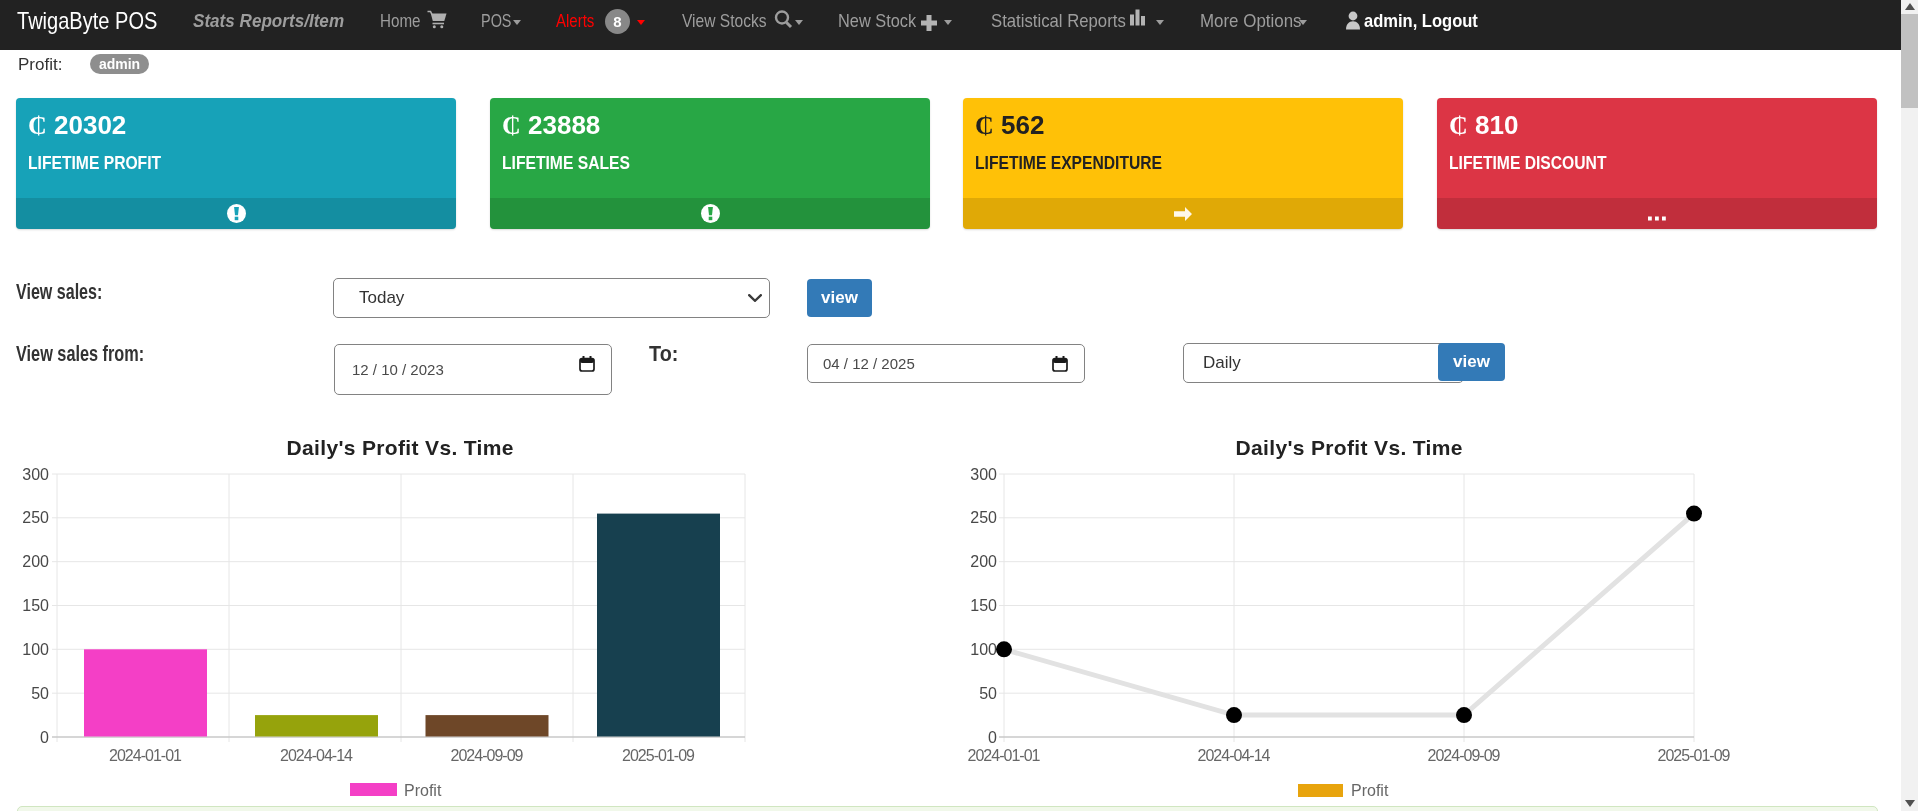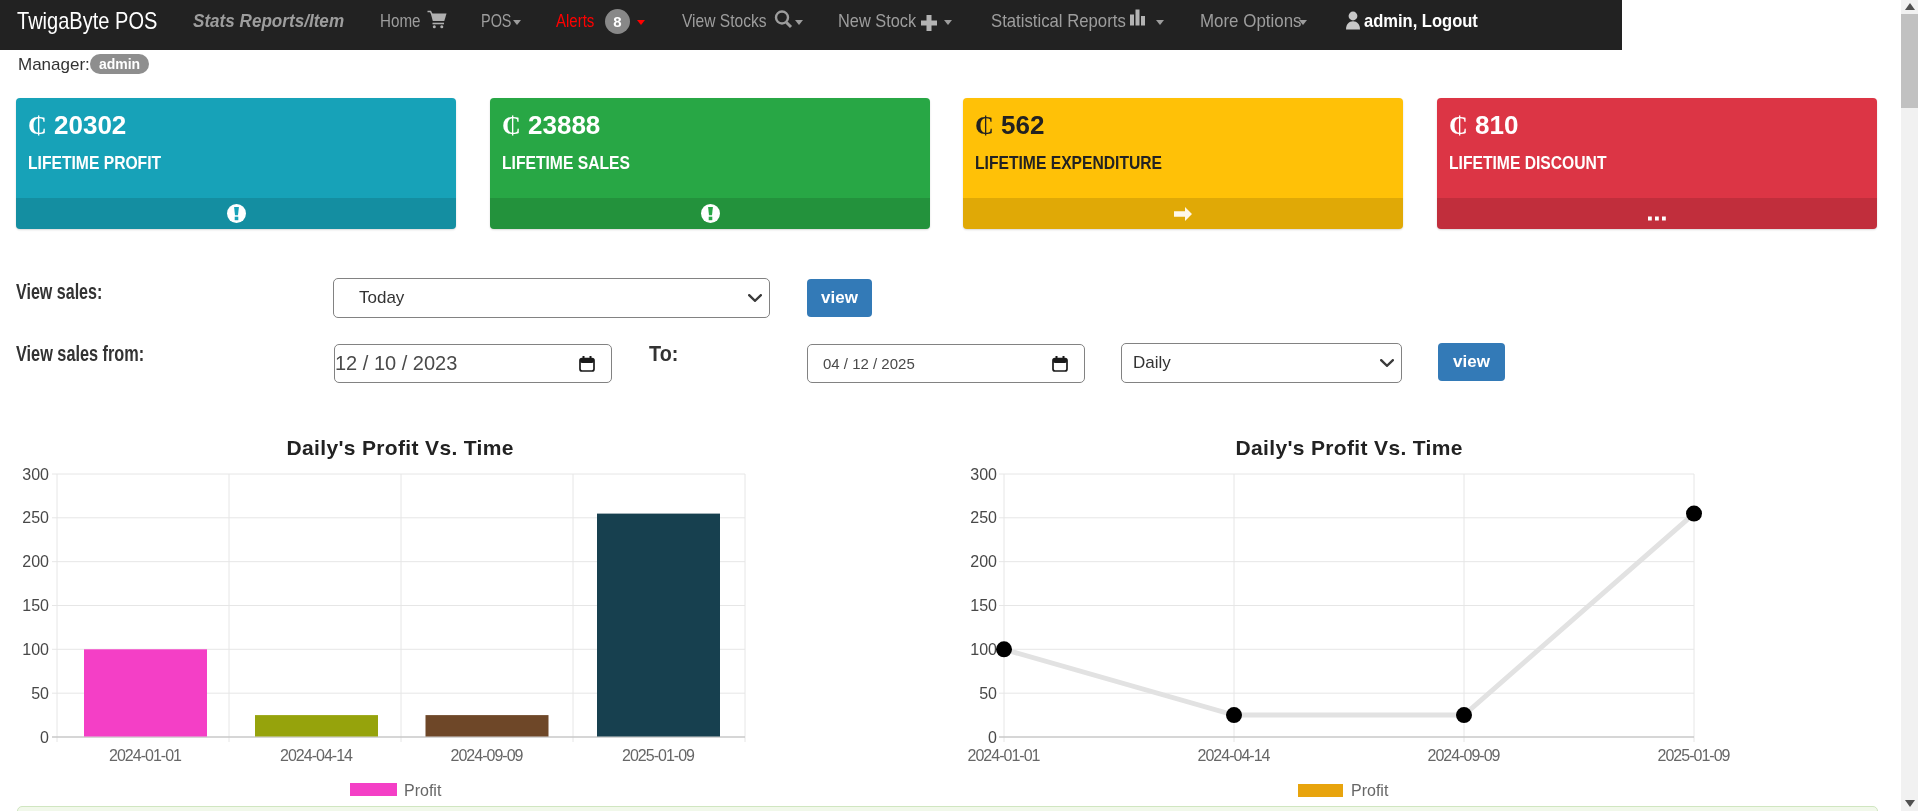--- a/index.html
+++ b/index.html
@@ -1,19 +1,19 @@
 <!DOCTYPE html>
 <html><head>
 <meta charset="utf-8">
 <style>
 * { margin:0; padding:0; box-sizing:border-box; }
 html,body { width:1918px; height:811px; overflow:hidden; background:#fff;
   font-family:"Liberation Sans", sans-serif; }
 .abs { position:absolute; }
-#navbar { position:absolute; left:0; top:0; width:1622px; height:50px; background:#222222; }
+#navbar { position:absolute; left:0; top:0; width:1918px; height:50px; background:#222222; }
 .nav-item { position:absolute; top:-4px; height:50px; display:flex; align-items:center;
   color:#9d9d9d; font-size:19px; white-space:nowrap; transform-origin:left center; }
 .caret { display:inline-block; width:0; height:0; border-left:4.5px solid transparent;
   border-right:4.5px solid transparent; border-top:5px solid #9d9d9d; margin-left:6px; position:relative; top:1px;}
 .card { position:absolute; top:98px; width:440px; height:131px; border-radius:4px; color:#fff;
   box-shadow:0 1px 2px rgba(0,0,0,.15); }
 .cnum { position:absolute; left:12px; top:14px; font-size:26px; font-weight:bold; line-height:1; }
 .cnum .cedi { font-family:"Liberation Serif", serif; }
 .clabel { position:absolute; left:12px; top:56px; font-size:18px; font-weight:bold; line-height:1;
   transform-origin:left center; white-space:nowrap; }
@@ -87,21 +87,21 @@
     </div>
   <div class="nav-item" style="left:1345px; top:-5px;">
       <svg width="16" height="19" viewBox="0 0 16 19">
         <circle cx="8" cy="5" r="4.4" fill="#c8c8c8"></circle>
         <path d="M1 18.5 c0-5.2 3-8.2 7-8.2 s7 3 7 8.2 z" fill="#c8c8c8"></path>
       </svg>
     </div>
   <div class="nav-item" style="left:1364px; color:#fff; font-weight:bold; transform:scaleX(.87);">admin, Logout</div>
 </div>
 
-<div class="abs" style="left:18px; top:55px; font-size:17px; color:#333;">Manager:</div>
+<div class="abs" style="left:18px; top:55px; font-size:17px; color:#333;">Profit:</div>
 <div class="abs" style="left:90px; top:54px; width:59px; height:20px; background:#8e8e8e; border-radius:11px; color:#fff; font-size:14px; font-weight:bold; display:flex; align-items:center; justify-content:center;">admin</div>
 
 <div class="card" style="left:16px; background:#17a2b8;padding-left:24px;">
   <div class="cnum"><span class="cedi">₵</span>&nbsp;20302</div>
   <div class="clabel" style="transform:scaleX(.87);">LIFETIME PROFIT</div>
   <div class="cfoot">
       <svg width="19" height="19" viewBox="0 0 19 19">
         <circle cx="9.5" cy="9.5" r="9.5" fill="#fff"></circle>
         <polygon points="7.1,3.1 11.9,3.1 11,11.2 8,11.2" fill="#17a2b8"></polygon>
         <rect x="7.7" y="12.7" width="3.6" height="3.5" fill="#17a2b8"></rect>
@@ -141,40 +141,40 @@
 </div>
 
 <div class="flabel" style="left:16px; top:279px; transform:scaleX(.73);">View sales:</div>
 <div class="sel" style="left:333px; top:278px; width:437px; height:40px; padding-left:25px;">Today
   <svg style="position:absolute; right:7px; top:15px;" width="14" height="8" viewBox="0 0 14 8">
       <path d="M1.2 1.2 L7 6.8 L12.8 1.2" fill="none" stroke="#3b3b3b" stroke-width="2.3" stroke-linecap="square"></path>
     </svg>
 </div>
 <div class="btn" style="left:807px; top:279px; width:65px; height:38px;">view</div>
 <div class="flabel" style="left:16px; top:341px; transform:scaleX(.74);">View sales from:</div>
-<div class="sel" style="left:334px; top:344px; width:278px; height:39px; font-size:20px; color:#4a4a4a;">
+<div class="sel" style="left:334px; top:344px; width:278px; height:51px; padding-left:17px; font-size:15px; color:#4a4a4a;">
     <span>12 / 10 / 2023</span>
   <svg style="position:absolute; right:16px; top:11px;" width="16" height="16" viewBox="0 0 16 16">
       <rect x="1" y="2.5" width="14" height="12.5" rx="2" fill="none" stroke="#1a1a1a" stroke-width="1.7"></rect>
       <rect x="1" y="2.5" width="14" height="4.5" rx="2" fill="#1a1a1a"></rect>
       <rect x="3.5" y="0" width="2" height="3.5" fill="#1a1a1a"></rect>
       <rect x="10.5" y="0" width="2" height="3.5" fill="#1a1a1a"></rect>
     </svg>
 </div>
 <div class="flabel" style="left:649px; top:341px; transform:scaleX(.9);">To:</div>
 <div class="sel" style="left:807px; top:344px; width:278px; height:39px; padding-left:15px; font-size:15px; color:#4a4a4a;">
     <span>04 / 12 / 2025</span>
   <svg style="position:absolute; right:16px; top:11px;" width="16" height="16" viewBox="0 0 16 16">
       <rect x="1" y="2.5" width="14" height="12.5" rx="2" fill="none" stroke="#1a1a1a" stroke-width="1.7"></rect>
       <rect x="1" y="2.5" width="14" height="4.5" rx="2" fill="#1a1a1a"></rect>
       <rect x="3.5" y="0" width="2" height="3.5" fill="#1a1a1a"></rect>
       <rect x="10.5" y="0" width="2" height="3.5" fill="#1a1a1a"></rect>
     </svg>
 </div>
-<div class="sel" style="left:1121px; top:343px; width:281px; height:40px; padding-left:11px;">Daily
+<div class="sel" style="left:1183px; top:343px; width:281px; height:40px; padding-left:19px;">Daily
   <svg style="position:absolute; right:7px; top:15px;" width="14" height="8" viewBox="0 0 14 8">
       <path d="M1.2 1.2 L7 6.8 L12.8 1.2" fill="none" stroke="#3b3b3b" stroke-width="2.3" stroke-linecap="square"></path>
     </svg>
 </div>
 <div class="btn" style="left:1438px; top:343px; width:67px; height:38px;">view</div>
 
 <svg class="abs" style="left:0; top:0;" width="1918" height="811" font-family="Liberation Sans, sans-serif">
 
   <text x="400" y="455" text-anchor="middle" font-size="21" font-weight="bold" fill="#222" textLength="227">Daily's Profit Vs. Time</text>
   <g font-size="16" fill="#484848" text-anchor="end">

